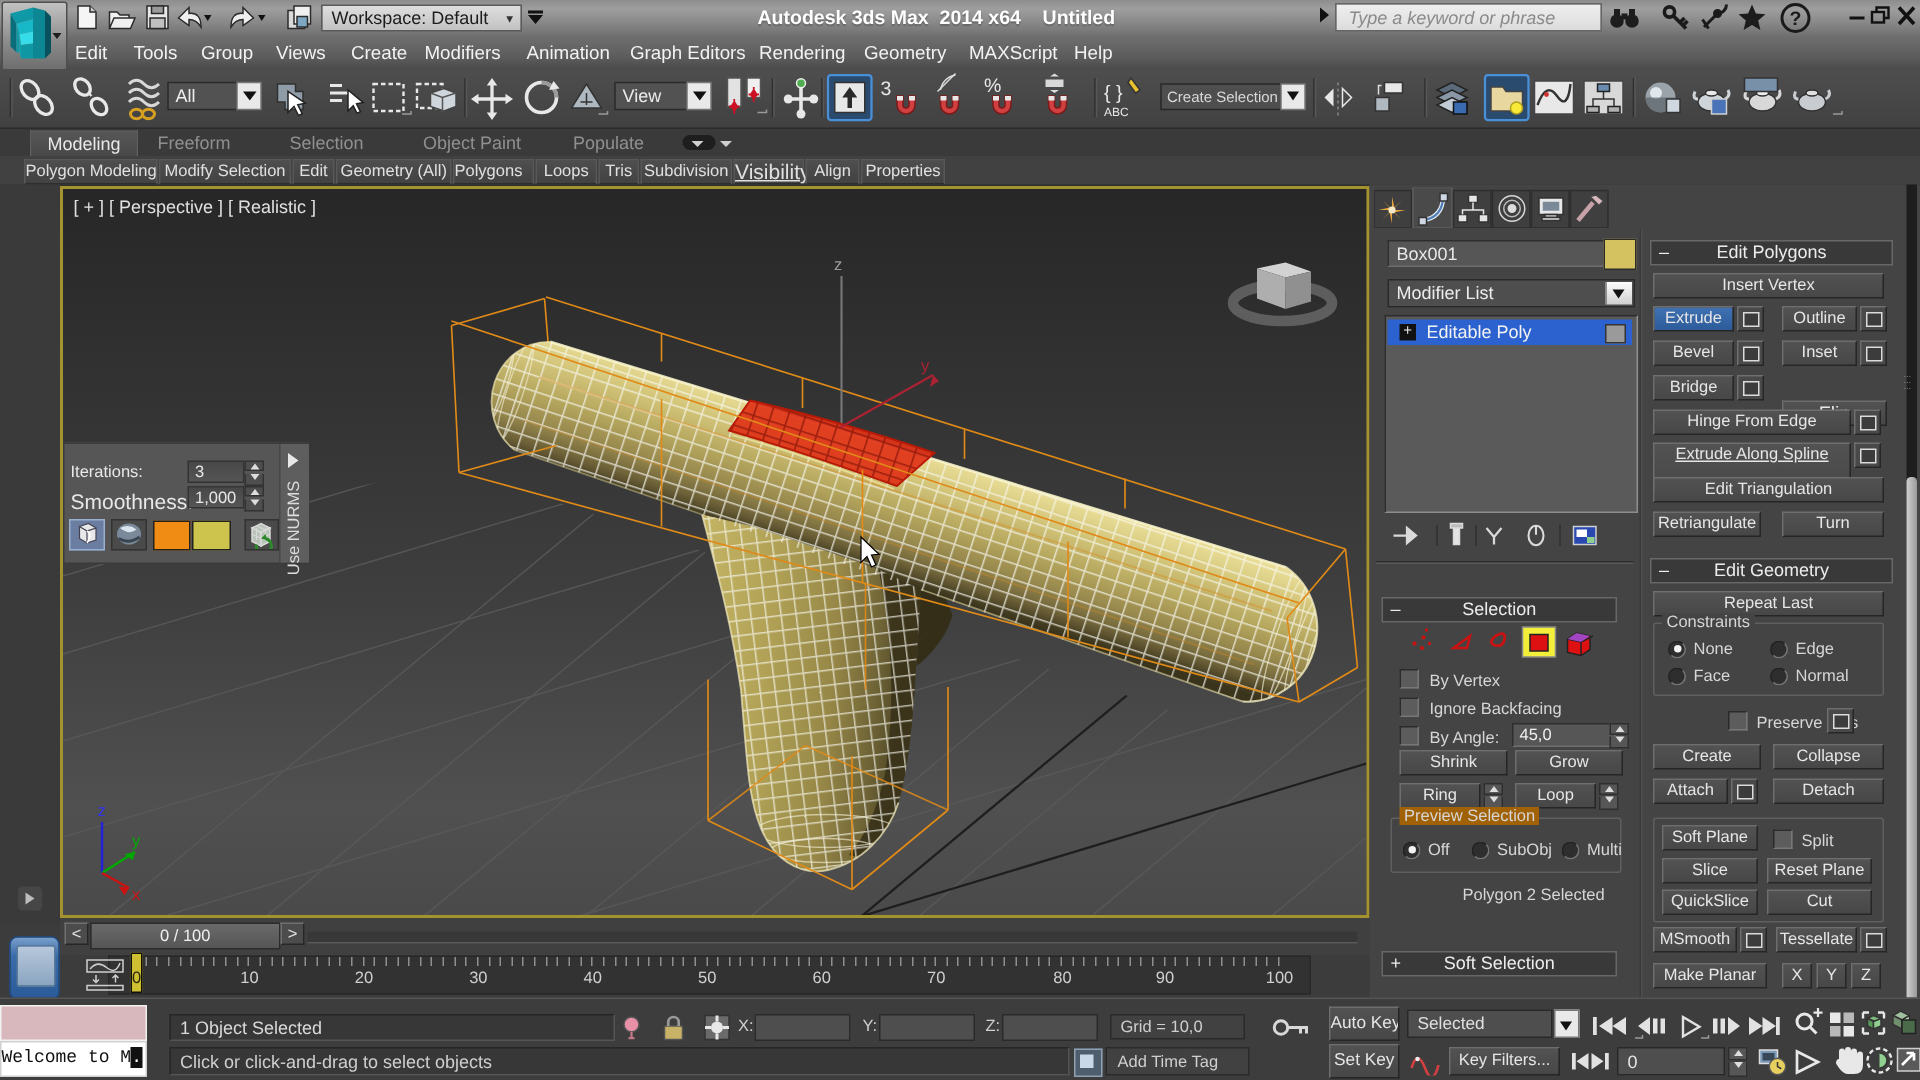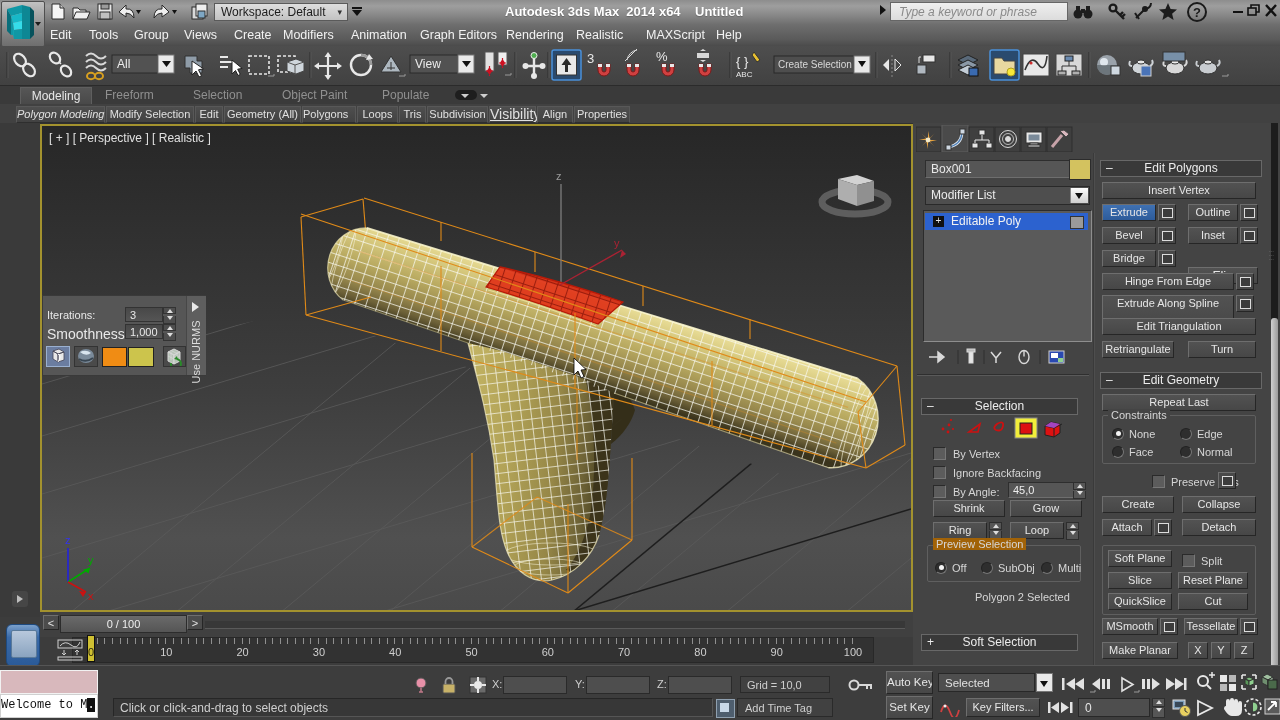--- a/index.html
+++ b/index.html
@@ -109,21 +109,21 @@
   <div class="abs" style="left:0;top:28px;height:18px;width:1280px;color:#f2f2f2;font-size:12.5px;">
       <span class="abs" style="left:50px;top:0;">Edit</span>
       <span class="abs" style="left:89px;top:0;">Tools</span>
       <span class="abs" style="left:134px;top:0;">Group</span>
       <span class="abs" style="left:184px;top:0;">Views</span>
       <span class="abs" style="left:234px;top:0;">Create</span>
       <span class="abs" style="left:283px;top:0;">Modifiers</span>
       <span class="abs" style="left:351px;top:0;">Animation</span>
       <span class="abs" style="left:420px;top:0;">Graph Editors</span>
       <span class="abs" style="left:506px;top:0;">Rendering</span>
-      <span class="abs" style="left:576px;top:0;">Realistic</span>
+      <span class="abs" style="left:576px;top:0;">Geometry</span>
       <span class="abs" style="left:646px;top:0;">MAXScript</span>
       <span class="abs" style="left:716px;top:0;">Help</span>
     </div>
 
   <div class="abs" id="toolbar" style="left:0;top:46px;width:1280px;height:39px;
       background:linear-gradient(#4e4e4e,#414141);border-bottom:1px solid #2b2b2b;"></div>
   <div class="abs" id="toolbaricons" style="left:0;top:46px;width:1280px;height:39px;"><svg width="1280" height="39" viewBox="0 0 1280 39">
         <path d="M7 6 v26" stroke="#2e2e2e"></path>
         <path d="M8 6 v26" stroke="#575757"></path>
         <g stroke="#e8e8e8" stroke-width="2.2" fill="none">
@@ -317,21 +317,21 @@
     <span class="abs" style="left:105px;top:2px;color:#909090;font-size:12px;">Freeform</span>
     <span class="abs" style="left:193px;top:2px;color:#909090;font-size:12px;">Selection</span>
     <span class="abs" style="left:282px;top:2px;color:#909090;font-size:12px;">Object Paint</span>
     <span class="abs" style="left:382px;top:2px;color:#909090;font-size:12px;">Populate</span>
     <div class="abs" style="left:455px;top:4px;width:22px;height:10px;background:#1e1e1e;border-radius:5px;"></div>
     <div class="abs" style="left:461px;top:8px;width:0;height:0;border-left:4px solid transparent;border-right:4px solid transparent;border-top:4px solid #cfcfcf;"></div>
     <div class="abs" style="left:480px;top:8px;width:0;height:0;border-left:4px solid transparent;border-right:4px solid transparent;border-top:4px solid #cfcfcf;"></div>
   </div>
 
   <div class="abs" id="ribbonrow" style="left:0;top:104px;width:1280px;height:19px;background:#414141;border-bottom:1px solid #303030;">
-      <div class="abs" style="left:16px;top:2px;width:87px;height:15px;background:linear-gradient(#4e4e4e,#424242);border:1px solid #585858;border-bottom-color:#2e2e2e;color:#e0e0e0;font-size:11px;text-align:center;line-height:14px;white-space:nowrap;font-style:italic;">Polygon Modeling</div>
+      <div class="abs" style="left:16px;top:2px;width:87px;height:15px;background:linear-gradient(#4e4e4e,#424242);border:1px solid #585858;border-bottom-color:#2e2e2e;color:#e0e0e0;font-size:11px;text-align:center;line-height:14px;white-space:nowrap;">Polygon Modeling</div>
 <div class="abs" style="left:106px;top:2px;width:86px;height:15px;background:linear-gradient(#4e4e4e,#424242);border:1px solid #585858;border-bottom-color:#2e2e2e;color:#e0e0e0;font-size:11px;text-align:center;line-height:14px;white-space:nowrap;">Modify Selection</div>
 <div class="abs" style="left:195px;top:2px;width:26px;height:15px;background:linear-gradient(#4e4e4e,#424242);border:1px solid #585858;border-bottom-color:#2e2e2e;color:#e0e0e0;font-size:11px;text-align:center;line-height:14px;white-space:nowrap;">Edit</div>
 <div class="abs" style="left:224px;top:2px;width:75px;height:15px;background:linear-gradient(#4e4e4e,#424242);border:1px solid #585858;border-bottom-color:#2e2e2e;color:#e0e0e0;font-size:11px;text-align:center;line-height:14px;white-space:nowrap;">Geometry (All)</div>
 <div class="abs" style="left:302px;top:2px;width:52px;height:15px;background:linear-gradient(#4e4e4e,#424242);border:1px solid #585858;border-bottom-color:#2e2e2e;color:#e0e0e0;font-size:11px;text-align:left;line-height:14px;white-space:nowrap;">Polygons</div>
 <div class="abs" style="left:357px;top:2px;width:39px;height:15px;background:linear-gradient(#4e4e4e,#424242);border:1px solid #585858;border-bottom-color:#2e2e2e;color:#e0e0e0;font-size:11px;text-align:center;line-height:14px;white-space:nowrap;">Loops</div>
 <div class="abs" style="left:399px;top:2px;width:25px;height:15px;background:linear-gradient(#4e4e4e,#424242);border:1px solid #585858;border-bottom-color:#2e2e2e;color:#e0e0e0;font-size:11px;text-align:center;line-height:14px;white-space:nowrap;">Tris</div>
 <div class="abs" style="left:427px;top:2px;width:59px;height:15px;background:linear-gradient(#4e4e4e,#424242);border:1px solid #585858;border-bottom-color:#2e2e2e;color:#e0e0e0;font-size:11px;text-align:center;line-height:14px;white-space:nowrap;">Subdivision</div>
 <div class="abs" style="left:489px;top:2px;width:45px;height:15px;background:linear-gradient(#4e4e4e,#424242);border:1px solid #585858;border-bottom-color:#2e2e2e;color:#e0e0e0;font-size:14px;text-align:center;line-height:14px;white-space:nowrap;text-decoration:underline;">Visibility</div>
 <div class="abs" style="left:537px;top:2px;width:34px;height:15px;background:linear-gradient(#4e4e4e,#424242);border:1px solid #585858;border-bottom-color:#2e2e2e;color:#e0e0e0;font-size:11px;text-align:center;line-height:14px;white-space:nowrap;">Align</div>
 <div class="abs" style="left:574px;top:2px;width:54px;height:15px;background:linear-gradient(#4e4e4e,#424242);border:1px solid #585858;border-bottom-color:#2e2e2e;color:#e0e0e0;font-size:11px;text-align:center;line-height:14px;white-space:nowrap;">Properties</div>
@@ -700,21 +700,21 @@
       </div>
 <div class="abs" style="left:189px;top:127px;width:54px;height:17px;background:linear-gradient(#525252,#474747);border:1px solid;border-color:#6e6e6e #262626 #262626 #6e6e6e;box-sizing:border-box;color:#e6e6e6;font-size:11px;text-align:center;line-height:15px;white-space:nowrap;overflow:hidden;">Bridge</div>
 <div class="abs" style="left:245px;top:127px;width:18px;height:17px;background:#494949;border:1px solid;border-color:#6e6e6e #262626 #262626 #6e6e6e;box-sizing:border-box;">
         <div style="margin:3px 0 0 3px;width:9px;height:8px;background:#3c3c3c;border:1px solid #dcdcdc;"></div>
       </div>
 <div class="abs" style="left:275px;top:127px;width:70px;height:17px;background:linear-gradient(#525252,#474747);border:1px solid;border-color:#6e6e6e #262626 #262626 #6e6e6e;box-sizing:border-box;color:#e6e6e6;font-size:13px;text-align:center;line-height:15px;white-space:nowrap;overflow:hidden;margin-top:17px;">Flip</div>
 <div class="abs" style="left:189px;top:150px;width:132px;height:17px;background:linear-gradient(#525252,#474747);border:1px solid;border-color:#6e6e6e #262626 #262626 #6e6e6e;box-sizing:border-box;color:#e6e6e6;font-size:11px;text-align:center;line-height:15px;white-space:nowrap;overflow:hidden;">Hinge From Edge</div>
 <div class="abs" style="left:323px;top:150px;width:18px;height:17px;background:#494949;border:1px solid;border-color:#6e6e6e #262626 #262626 #6e6e6e;box-sizing:border-box;">
         <div style="margin:3px 0 0 3px;width:9px;height:8px;background:#3c3c3c;border:1px solid #dcdcdc;"></div>
       </div>
-<div class="abs" style="left:189px;top:172px;width:132px;height:34px;background:linear-gradient(#525252,#474747);border:1px solid;border-color:#6e6e6e #262626 #262626 #6e6e6e;box-sizing:border-box;color:#e6e6e6;font-size:11px;text-align:center;line-height:15px;white-space:nowrap;overflow:hidden;">Extrude Along Spline</div>
+<div class="abs" style="left:189px;top:172px;width:132px;height:34px;background:linear-gradient(#525252,#474747);border:1px solid;border-color:#6e6e6e #262626 #262626 #6e6e6e;box-sizing:border-box;color:#e6e6e6;font-size:11px;text-align:center;line-height:15px;white-space:nowrap;overflow:hidden;text-decoration:underline;">Extrude Along Spline</div>
 <div class="abs" style="left:323px;top:172px;width:18px;height:17px;background:#494949;border:1px solid;border-color:#6e6e6e #262626 #262626 #6e6e6e;box-sizing:border-box;">
         <div style="margin:3px 0 0 3px;width:9px;height:8px;background:#3c3c3c;border:1px solid #dcdcdc;"></div>
       </div>
 <div class="abs" style="left:189px;top:195px;width:154px;height:17px;background:linear-gradient(#525252,#474747);border:1px solid;border-color:#6e6e6e #262626 #262626 #6e6e6e;box-sizing:border-box;color:#e6e6e6;font-size:11px;text-align:center;line-height:15px;white-space:nowrap;overflow:hidden;">Edit Triangulation</div>
 <div class="abs" style="left:189px;top:218px;width:72px;height:17px;background:linear-gradient(#525252,#474747);border:1px solid;border-color:#6e6e6e #262626 #262626 #6e6e6e;box-sizing:border-box;color:#e6e6e6;font-size:11px;text-align:center;line-height:15px;white-space:nowrap;overflow:hidden;">Retriangulate</div>
 <div class="abs" style="left:275px;top:218px;width:68px;height:17px;background:linear-gradient(#525252,#474747);border:1px solid;border-color:#6e6e6e #262626 #262626 #6e6e6e;box-sizing:border-box;color:#e6e6e6;font-size:11px;text-align:center;line-height:15px;white-space:nowrap;overflow:hidden;">Turn</div>
 <div class="abs rollhead" style="left:187px;top:249px;width:160px;height:15px;line-height:15px;">Edit Geometry<span style="position:absolute;left:5px;top:0;">–</span></div>
 <div class="abs" style="left:189px;top:271px;width:154px;height:17px;background:linear-gradient(#525252,#474747);border:1px solid;border-color:#6e6e6e #262626 #262626 #6e6e6e;box-sizing:border-box;color:#e6e6e6;font-size:11px;text-align:center;line-height:15px;white-space:nowrap;overflow:hidden;">Repeat Last</div>
 <div class="abs" style="left:189px;top:292px;width:152px;height:47px;border:1px solid #5f5f5f;border-radius:2px;"></div>
 <div class="abs" style="left:195px;top:286px;background:#444;padding:0 3px;color:#d6d6d6;font-size:11px;">Constraints</div>
@@ -880,28 +880,29 @@
 <div class="abs" style="left:804.4px;top:1px;width:1px;height:6px;background:#8f8f8f;"></div>
 <div class="abs" style="left:812.0px;top:1px;width:1px;height:6px;background:#8f8f8f;"></div>
 <div class="abs" style="left:36.0px;top:9px;width:28px;text-align:center;color:#cfcfcf;font-size:11px;">0</div>
 <div class="abs" style="left:112.3px;top:9px;width:28px;text-align:center;color:#cfcfcf;font-size:11px;">10</div>
 <div class="abs" style="left:188.6px;top:9px;width:28px;text-align:center;color:#cfcfcf;font-size:11px;">20</div>
 <div class="abs" style="left:264.9px;top:9px;width:28px;text-align:center;color:#cfcfcf;font-size:11px;">30</div>
 <div class="abs" style="left:341.2px;top:9px;width:28px;text-align:center;color:#cfcfcf;font-size:11px;">40</div>
 <div class="abs" style="left:417.5px;top:9px;width:28px;text-align:center;color:#cfcfcf;font-size:11px;">50</div>
 <div class="abs" style="left:493.8px;top:9px;width:28px;text-align:center;color:#cfcfcf;font-size:11px;">60</div>
 <div class="abs" style="left:570.1px;top:9px;width:28px;text-align:center;color:#cfcfcf;font-size:11px;">70</div>
-<div class="abs" style="left:646.4px;top:9px;width:28px;text-align:center;color:#cfcfcf;font-size:11px;">80</div>
+<div class="abs" style="left:646.4px;top:9px;width:28px;text-align:right;color:#cfcfcf;font-size:11px;">80</div>
 <div class="abs" style="left:722.7px;top:9px;width:28px;text-align:center;color:#cfcfcf;font-size:11px;">90</div>
 <div class="abs" style="left:799.0px;top:9px;width:28px;text-align:center;color:#cfcfcf;font-size:11px;">100</div>
 <div class="abs" style="left:47px;top:-2px;width:8px;height:27px;background:#cfc032;border:1px solid #111;box-sizing:border-box;"></div>
 <div class="abs" style="left:48px;top:9px;color:#2e2a10;font-size:11px;">0</div>
     </div>
 
   <div class="abs" id="statusbar" style="left:0;top:665px;width:1280px;height:55px;background:#3d3d3d;border-top:1px solid #555;box-sizing:border-box;">
+      <div class="abs" style="left:113px;top:10px;width:297px;height:18px;background:#373737;border:1px solid #262626;border-bottom-color:#555;border-right-color:#555;color:#d9d9d9;font-size:12px;line-height:17px;padding-left:6px;box-sizing:border-box;">1 Object Selected</div>
 <div class="abs" style="left:113px;top:32px;width:600px;height:19px;background:#373737;border:1px solid #262626;border-bottom-color:#555;border-right-color:#555;color:#cfcfcf;font-size:12px;line-height:18px;padding-left:6px;box-sizing:border-box;">Click or click-and-drag to select objects</div>
 <div class="abs" style="left:412px;top:9px;width:90px;height:20px;"><svg width="90" height="20">
       <circle cx="9" cy="8" r="5" fill="#e890a8" stroke="#555"></circle>
           <path d="M9 13 l0 4 M7 17 h4" stroke="#c07888" stroke-width="1.5"></path>
       <g transform="translate(30,2)">
             <rect x="1" y="7" width="12" height="9" rx="1" fill="#c8b268" stroke="#555"></rect>
             <path d="M3.5 7 v-2.5 a3.5 3.5 0 0 1 7 0 V7" fill="none" stroke="#999" stroke-width="1.8"></path>
           </g>
       <g transform="translate(58,2)">
             <rect x="0" y="0" width="16" height="16" fill="#6a6a6a" stroke="#333"></rect>

